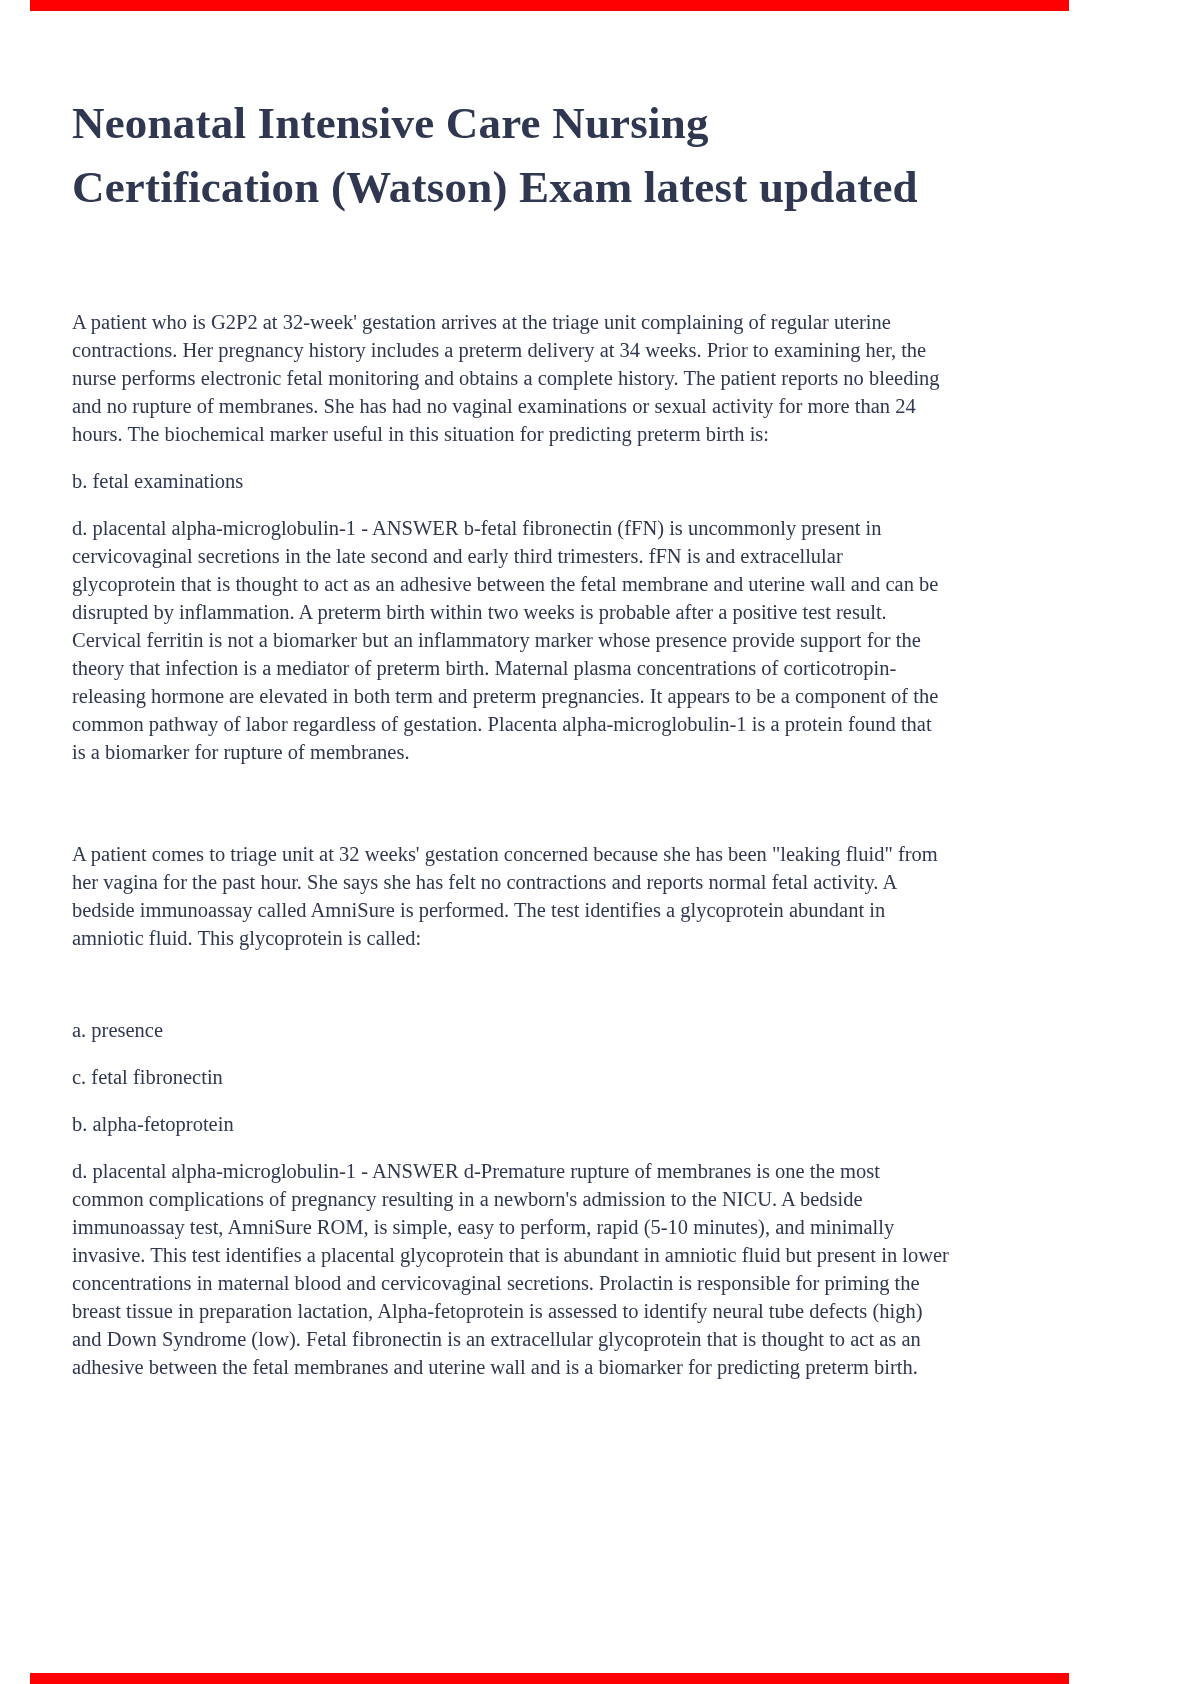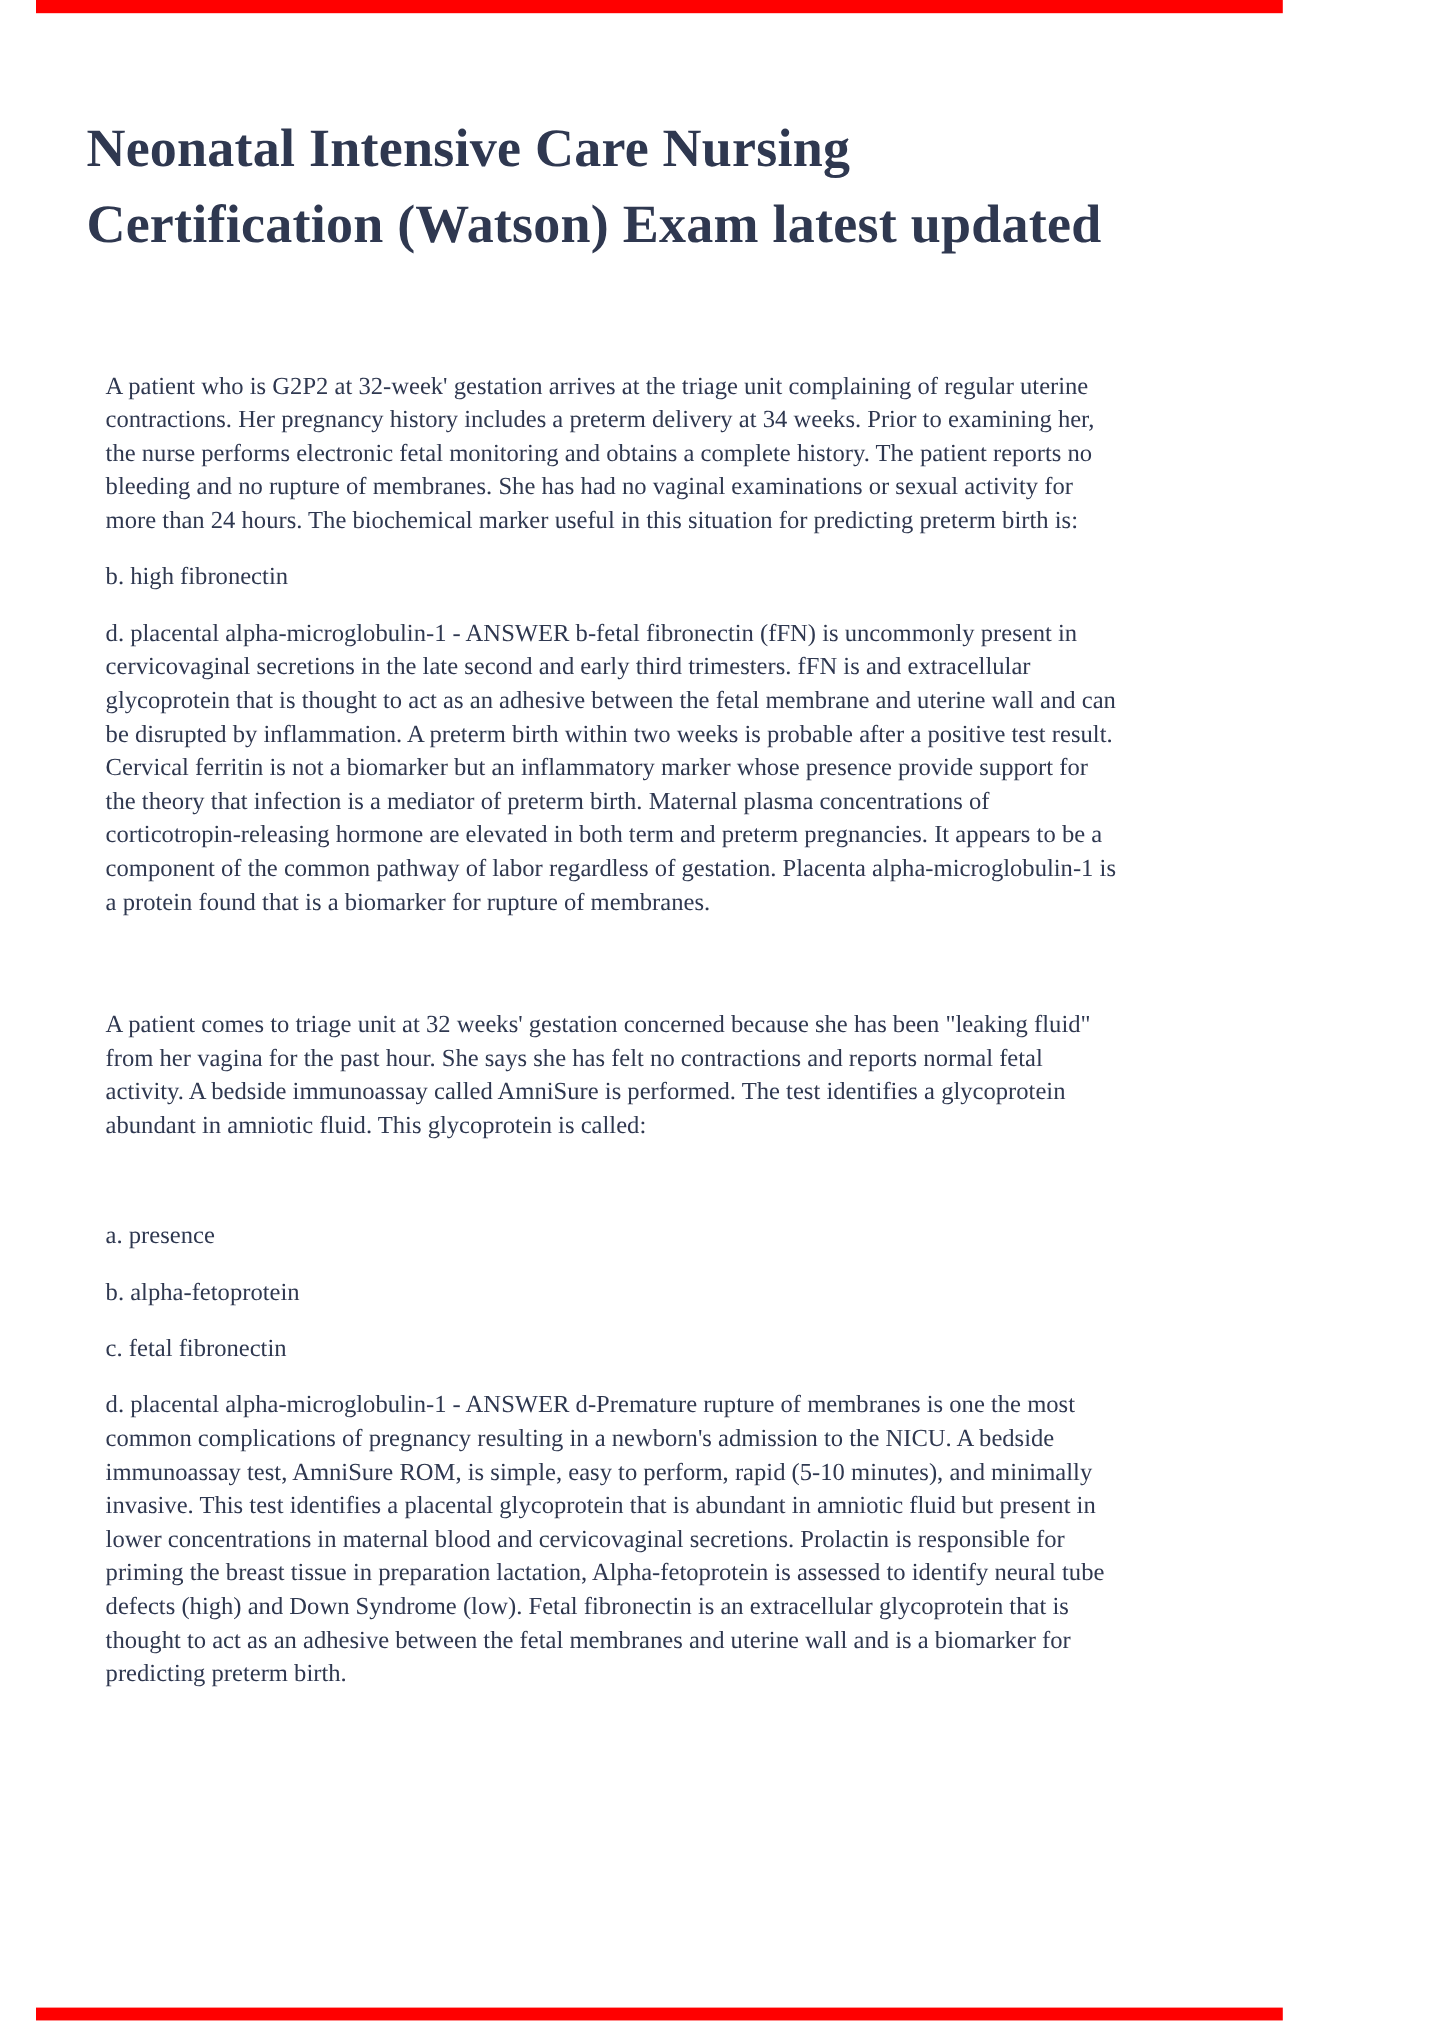--- a/index.html
+++ b/index.html
@@ -30,21 +30,21 @@
   }
   h1.doc-title {
     margin: 92px 0 0 0;
     font-size: 45px;
     line-height: 1.42;
     font-weight: bold;
     letter-spacing: 0.2px;
     color: var(--text-color, #2f3850);
   }
   p {
-    margin: 16px;
+    margin: 0;
     font-size: 20.5px;
     line-height: 28px;
     color: var(--text-color, #2f3850);
   }
   p.stem-1   { margin-top: 88px; }
   p.opt-a1   { margin-top: 82px; }
   p.opt      { margin-top: 19px; }
   p.answer   { margin-top: 19px; }
   p.stem-2   { margin-top: 74px; }
   p.opt-a2   { margin-top: 64px; }
@@ -57,34 +57,34 @@
   <div class="cut-bar top"></div>
 
   <div class="content">
 
     <h1 class="doc-title">Neonatal Intensive Care Nursing Certification (Watson) Exam latest updated</h1>
 
     <div>
       <p class="stem-1">A patient who is G2P2 at 32-week' gestation arrives at the triage unit complaining of regular uterine contractions. Her pregnancy history includes a preterm delivery at 34 weeks. Prior to examining her, the nurse performs electronic fetal monitoring and obtains a complete history. The patient reports no bleeding and no rupture of membranes. She has had no vaginal examinations or sexual activity for more than 24 hours. The biochemical marker useful in this situation for predicting preterm birth is:</p>
 
 
-      <p class="opt">b. high fibronectin</p>
+      <p class="opt">b. fetal examinations</p>
 
 
       <p class="answer">d. placental alpha-microglobulin-1 - ANSWER b-fetal fibronectin (fFN) is uncommonly present in cervicovaginal secretions in the late second and early third trimesters. fFN is and extracellular glycoprotein that is thought to act as an adhesive between the fetal membrane and uterine wall and can be disrupted by inflammation. A preterm birth within two weeks is probable after a positive test result. Cervical ferritin is not a biomarker but an inflammatory marker whose presence provide support for the theory that infection is a mediator of preterm birth. Maternal plasma concentrations of corticotropin-releasing hormone are elevated in both term and preterm pregnancies. It appears to be a component of the common pathway of labor regardless of gestation. Placenta alpha-microglobulin-1 is a protein found that is a biomarker for rupture of membranes.</p>
     </div>
 
     <div>
       <p class="stem-2">A patient comes to triage unit at 32 weeks' gestation concerned because she has been "leaking fluid" from her vagina for the past hour. She says she has felt no contractions and reports normal fetal activity. A bedside immunoassay called AmniSure is performed. The test identifies a glycoprotein abundant in amniotic fluid. This glycoprotein is called:</p>
 
       <p class="opt-a2">a. presence</p>
 
+      <p class="opt">c. fetal fibronectin</p>
+
       <p class="opt">b. alpha-fetoprotein</p>
-
-      <p class="opt">c. fetal fibronectin</p>
 
       <p class="answer">d. placental alpha-microglobulin-1 - ANSWER d-Premature rupture of membranes is one the most common complications of pregnancy resulting in a newborn's admission to the NICU. A bedside immunoassay test, AmniSure ROM, is simple, easy to perform, rapid (5-10 minutes), and minimally invasive. This test identifies a placental glycoprotein that is abundant in amniotic fluid but present in lower concentrations in maternal blood and cervicovaginal secretions. Prolactin is responsible for priming the breast tissue in preparation lactation, Alpha-fetoprotein is assessed to identify neural tube defects (high) and Down Syndrome (low). Fetal fibronectin is an extracellular glycoprotein that is thought to act as an adhesive between the fetal membranes and uterine wall and is a biomarker for predicting preterm birth.</p>
     </div>
 
   </div>
 
   <div class="cut-bar bottom"></div>
 
 </div>
 

